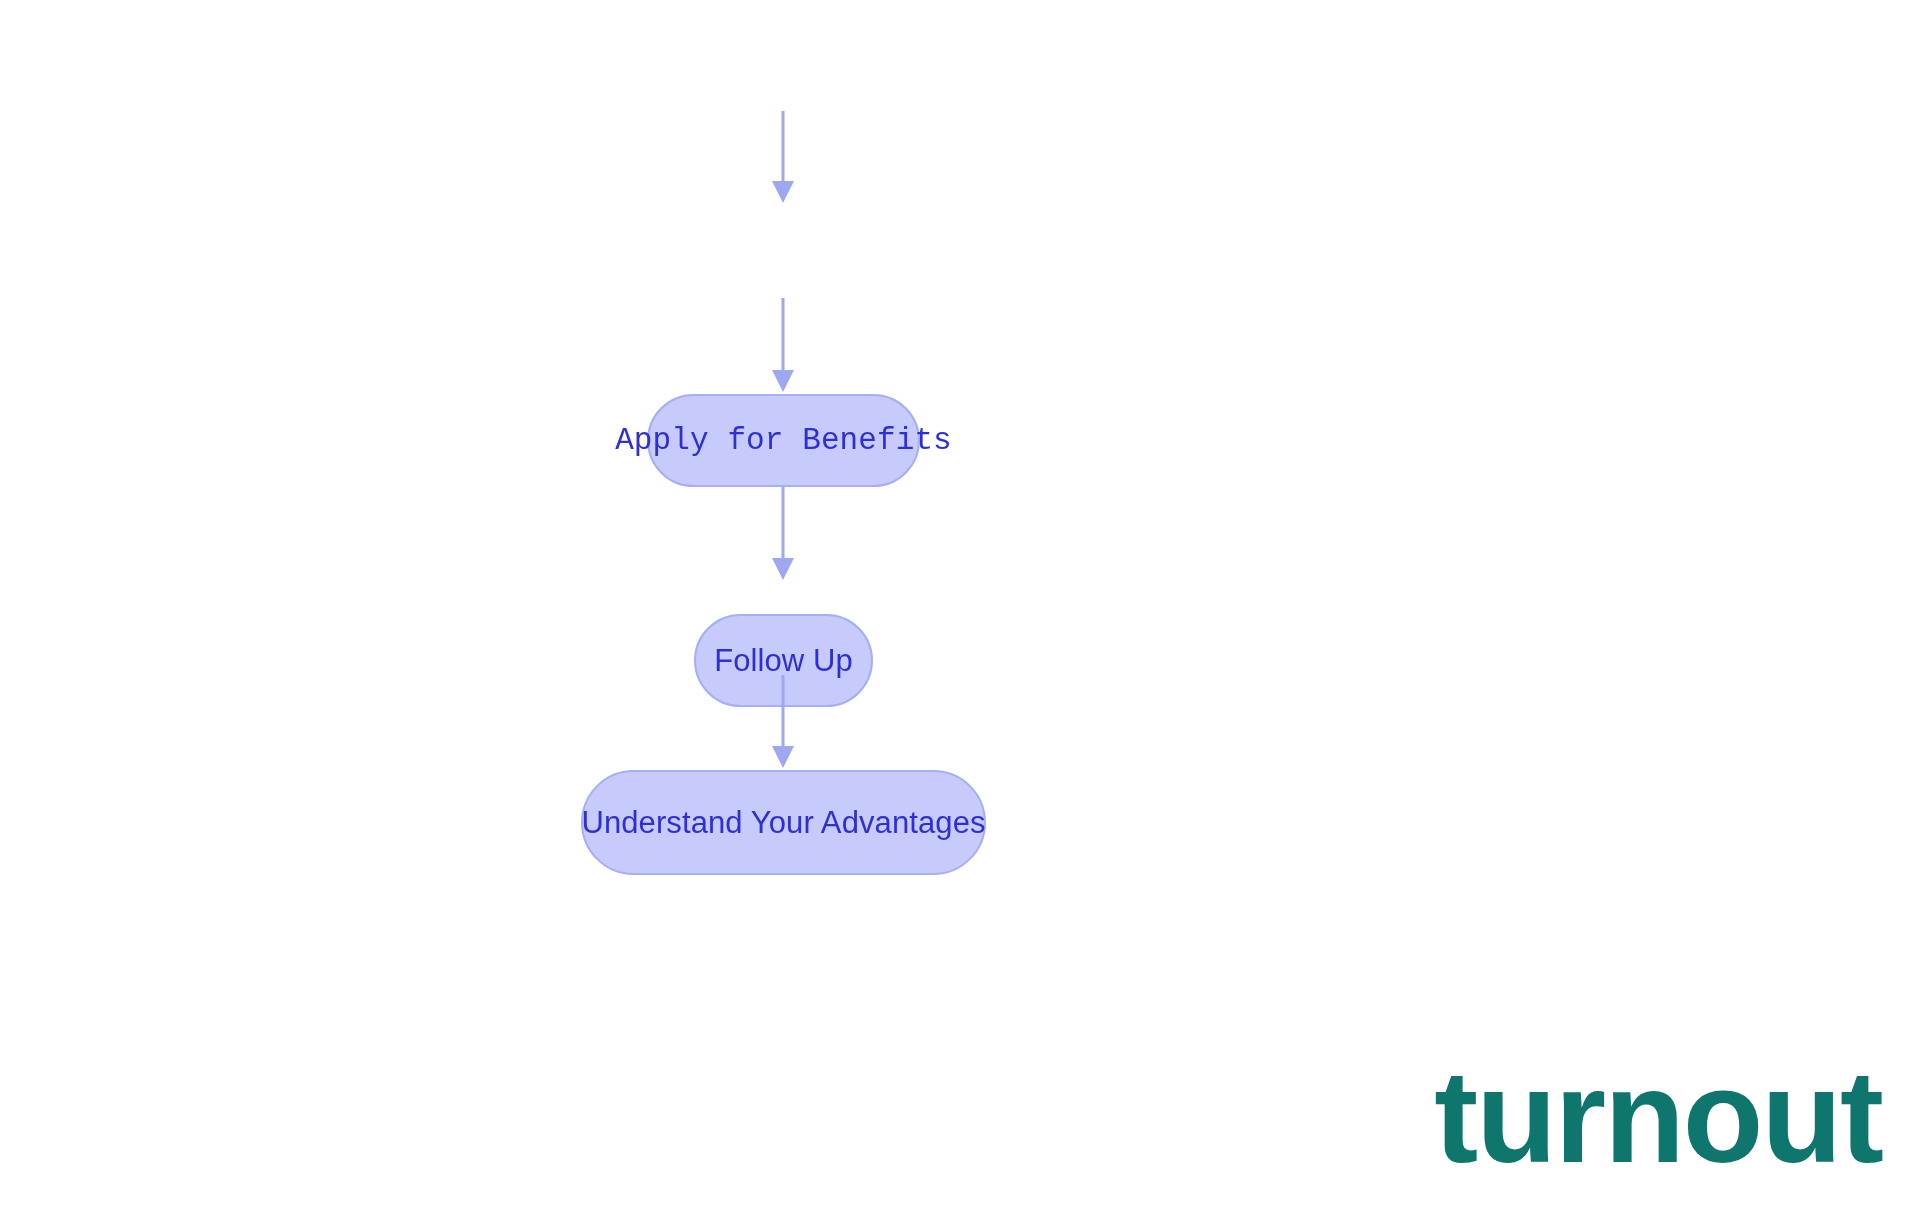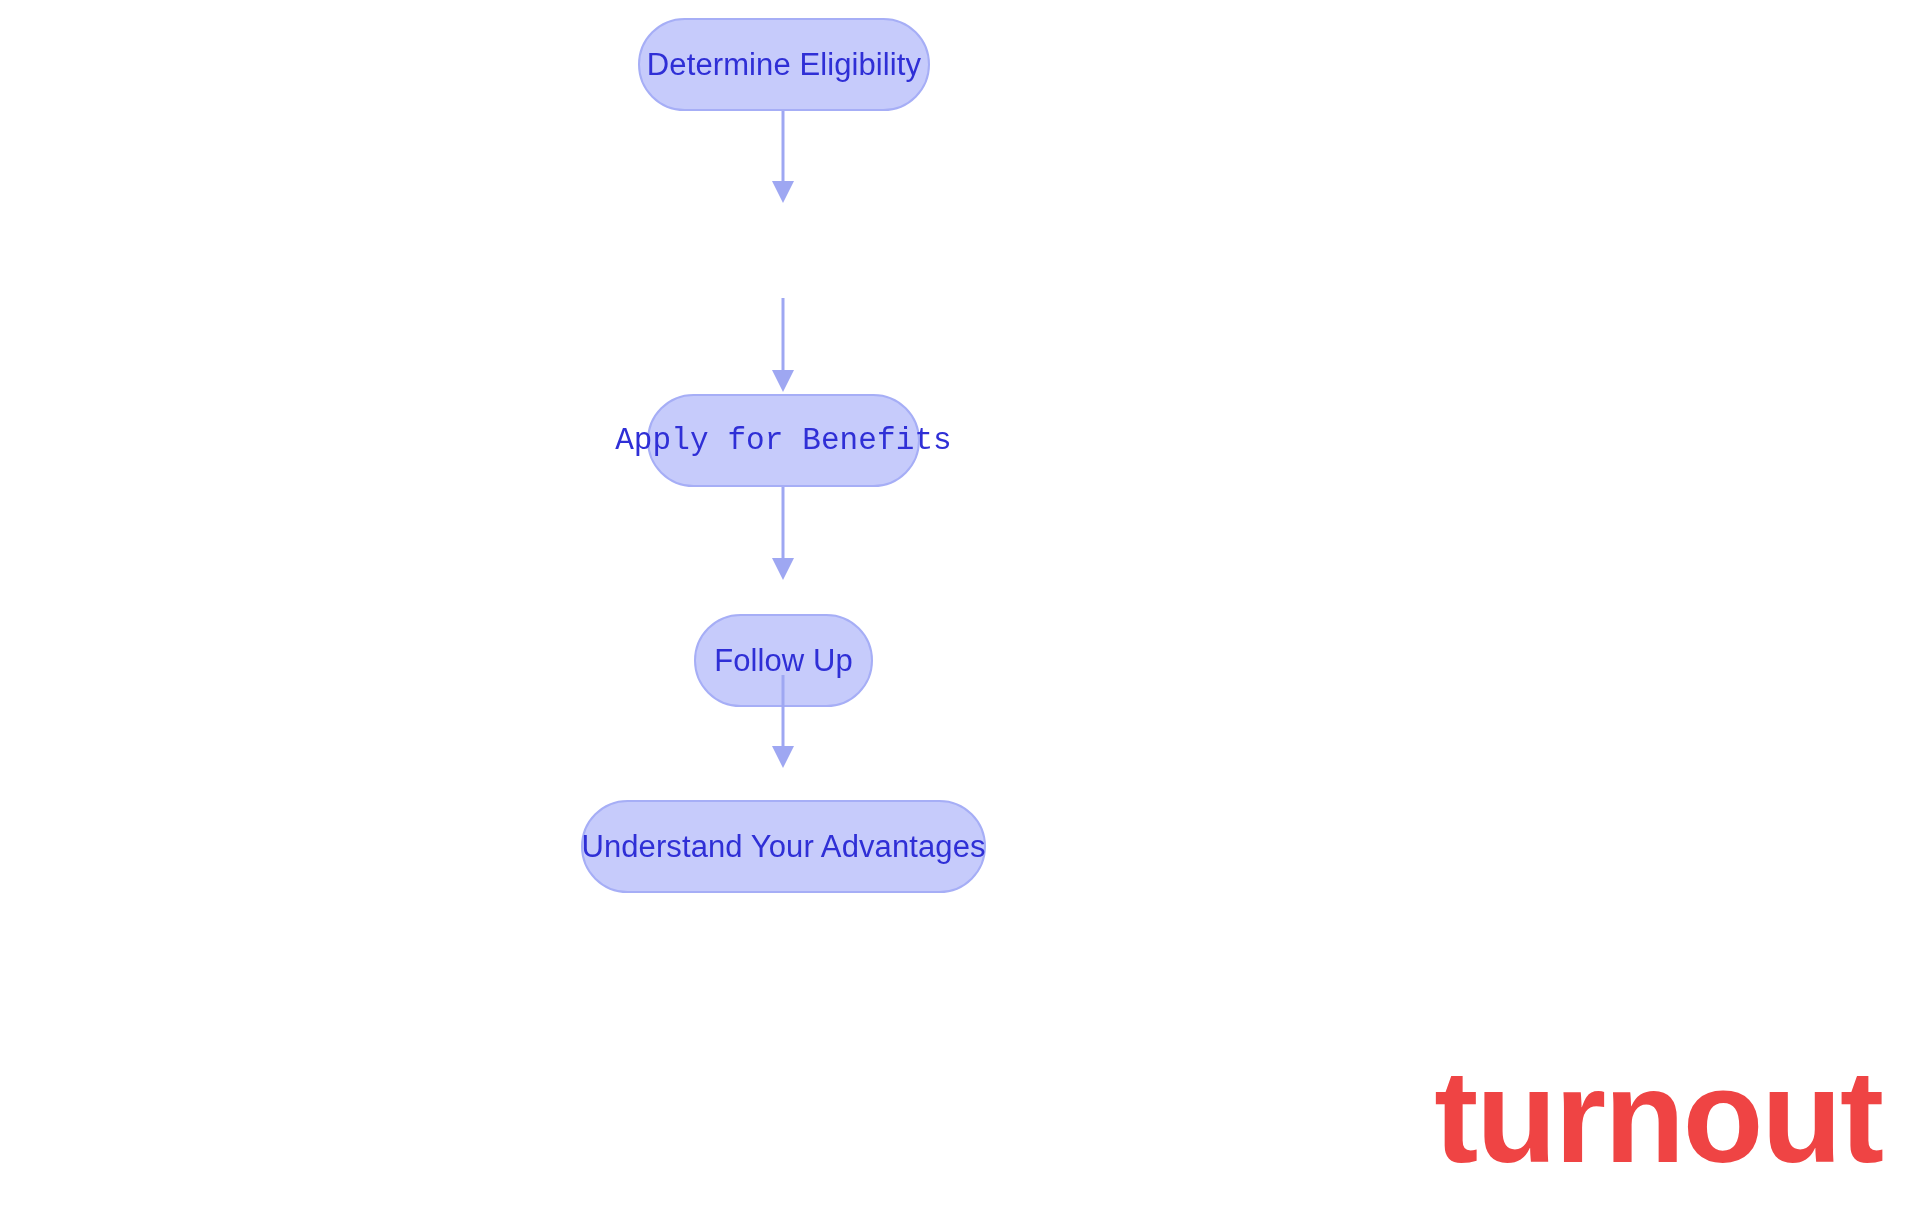--- a/index.html
+++ b/index.html
@@ -66,21 +66,20 @@
     user-select: none;
   }
 </style>
 </head>
 <body>
 
 <div id="canvas">
 
   <div id="flowchart">
 
-    <div class="flow-node" id="node-1" style="left: 638px; top: 18px; width: 292px; height: 93px;">Determine Eligibility</div>
 
     <svg class="flow-connector" id="conn-1" viewBox="0 0 40 94" preserveAspectRatio="none" style="top: 111px; height: 94px; left: 783px;">
       <line x1="20" y1="0" x2="20" y2="74" stroke="#9ea7f2" stroke-width="3"></line>
       <polygon points="20,92 9,70 31,70" fill="#9ea7f2"></polygon>
     </svg>
 
 
     <svg class="flow-connector" id="conn-2" viewBox="0 0 40 96" preserveAspectRatio="none" style="top: 298px; height: 96px; left: 783px;">
       <line x1="20" y1="0" x2="20" y2="76" stroke="#9ea7f2" stroke-width="3"></line>
       <polygon points="20,94 9,72 31,72" fill="#9ea7f2"></polygon>
@@ -93,19 +92,19 @@
       <polygon points="20,93 9,71 31,71" fill="#9ea7f2"></polygon>
     </svg>
 
     <div class="flow-node" id="node-4" style="left: 694px; top: 582px; width: 179px; height: 93px; margin-top: 32px;">Follow Up</div>
 
     <svg class="flow-connector" id="conn-4" viewBox="0 0 40 95" preserveAspectRatio="none" style="top: 675px; height: 95px; left: 783px;">
       <line x1="20" y1="0" x2="20" y2="75" stroke="#9ea7f2" stroke-width="3"></line>
       <polygon points="20,93 9,71 31,71" fill="#9ea7f2"></polygon>
     </svg>
 
-    <div class="flow-node" id="node-5" style="left: 581px; top: 800px; width: 405px; height: 93px;">Understand Your Advantages</div>
+    <div class="flow-node" id="node-5" style="left: 581px; top: 770px; width: 405px; height: 105px;">Understand Your Advantages</div>
 
   </div>
 
-  <div id="brand-logo" style="color: #ef4444;">turnout</div>
+  <div id="brand-logo" style="color: #0f766e;">turnout</div>
 
 </div>
 
 </body></html>

